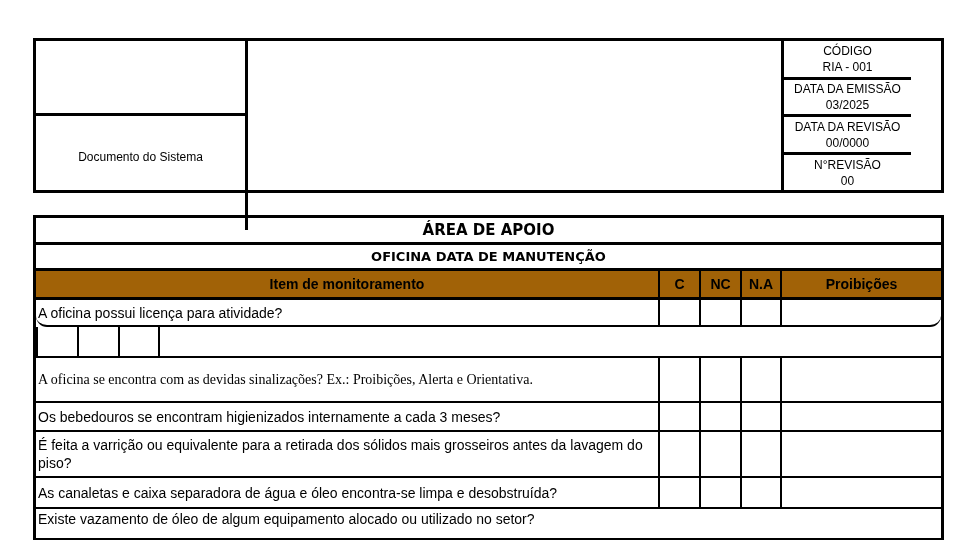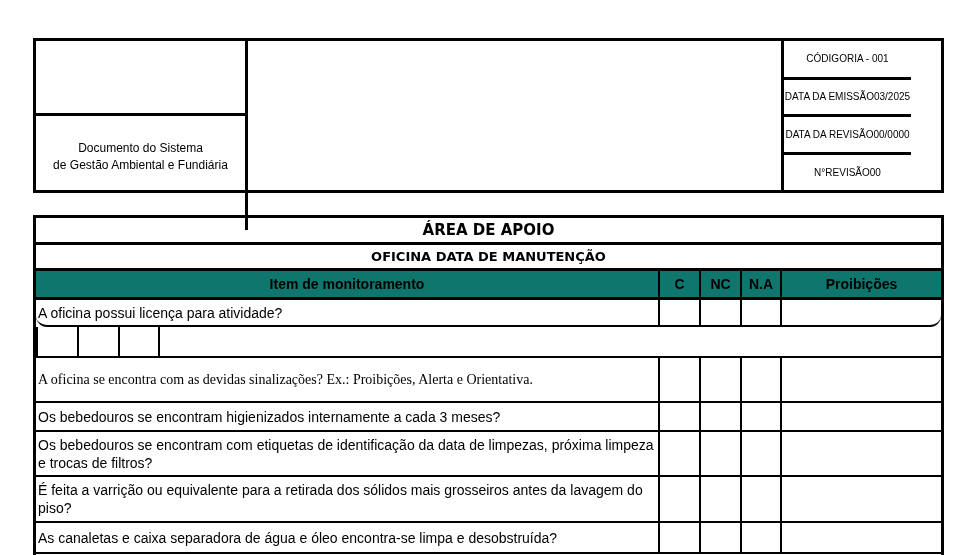--- a/index.html
+++ b/index.html
@@ -5,46 +5,45 @@
   html, body { margin: 0; padding: 0; background: #ffffff; }
   body { width: 963px; height: 555px; overflow: hidden; position: relative; font-family: "Liberation Sans", sans-serif; color: #000; }
 
   
   .hdr { position: absolute; left: 33px; top: 38px; width: 911px; height: 155px; box-sizing: border-box; border: 3px solid #000; }
   .hdr-left { position: absolute; left: 0; top: 0; width: 209px; height: 189px; border-right: 3px solid #000; }
   .hdr-left-top { position: absolute; left: 0; top: 0; width: 209px; height: 72px; border-bottom: 3px solid #000; }
   .hdr-left-bot { position: absolute; left: 0; top: 75px; width: 209px; height: 74px; display: flex; flex-direction: column; align-items: center; justify-content: center; font-size: 12px; line-height: 17px; padding-top: 8px; box-sizing: border-box; }
   .hdr-title { position: absolute; left: 212px; top: 0; width: 533px; height: 149px; display: flex; align-items: center; justify-content: center; font-size: 20px; font-weight: bold; color: #1f2d5a; }
   .hdr-right { position: absolute; left: 745px; top: 0; width: 160px; height: 149px; border-left: 3px solid #000; }
-  .meta { position: absolute; left: 0; width: 127px; display: flex; flex-direction: row; align-items: center; justify-content: center; font-size: 10px; line-height: 16px; box-sizing: border-box; }
+  .meta { position: absolute; left: 0; width: 127px; display: flex; flex-direction: column; align-items: center; justify-content: center; font-size: 12px; line-height: 16px; box-sizing: border-box; }
   .meta.b { border-bottom: 3px solid #000; }
 
   
   .tbl { position: absolute; left: 33px; top: 215px; width: 911px; box-sizing: border-box; border: 3px solid #000; border-bottom: none; }
   .row-band { border-bottom: 3px solid #000; display: flex; align-items: center; justify-content: center; font-family: "DejaVu Sans", sans-serif; font-weight: bold; }
   .area { height: 24px; font-size: 15px; }
   .sub { height: 23px; font-size: 13px; }
-  .colhdr { display: flex; height: 26px; background: #0f766e; border-bottom: 3px solid #000; font-weight: bold; font-size: 14px; }
+  .colhdr { display: flex; height: 26px; background: #a16207; border-bottom: 3px solid #000; font-weight: bold; font-size: 14px; }
   .colhdr > div, .drow > div { box-sizing: border-box; display: flex; align-items: center; }
   .c-item { width: 622px; justify-content: center; }
   .c-c, .c-nc, .c-na { width: 41px; justify-content: center; border-left: 2px solid #000; }
   .c-na { width: 40px; }
   .c-obs { flex: 1; justify-content: center; border-left: 2px solid #000; }
   .drow { display: flex; border-bottom: 2px solid #000; font-size: 14px; }
   .drow .c-item { justify-content: flex-start; padding-left: 2px; line-height: 18px; }
 </style>
 </head>
 <body>
 
 <div class="hdr">
   <div class="hdr-left">
     <div class="hdr-left-top"></div>
     <div class="hdr-left-bot">
       <span>Documento do Sistema</span>
-      <span>de Gestão Ambiental e Fundiária</span>
     </div>
   </div>
   <div class="hdr-right">
     <div class="meta b" style="top:0;height:39px;">
       <span>CÓDIGO</span>
       <span>RIA - 001</span>
     </div>
     <div class="meta b" style="top:39px;height:37px;">
       <span>DATA DA EMISSÃO</span>
       <span>03/2025</span>
@@ -91,27 +90,20 @@
     <div class="c-na"></div>
     <div class="c-obs"></div>
   </div>
   <div class="drow" style="height:27px;">
     <div class="c-item">Os bebedouros se encontram higienizados internamente a cada 3 meses?</div>
     <div class="c-c"></div>
     <div class="c-nc"></div>
     <div class="c-na"></div>
     <div class="c-obs"></div>
   </div>
-  <div class="drow" style="height:43px;">
-    <div class="c-item">Os bebedouros se encontram com etiquetas de identificação da data de limpezas, próxima limpeza e trocas de filtros?</div>
-    <div class="c-c"></div>
-    <div class="c-nc"></div>
-    <div class="c-na"></div>
-    <div class="c-obs"></div>
-  </div>
   <div class="drow" style="height:44px;">
     <div class="c-item">É feita a varrição ou equivalente para a retirada dos sólidos mais grosseiros antes da lavagem do piso?</div>
     <div class="c-c"></div>
     <div class="c-nc"></div>
     <div class="c-na"></div>
     <div class="c-obs"></div>
   </div>
   <div class="drow" style="height:29px;">
     <div class="c-item">As canaletas e caixa separadora de água e óleo encontra-se limpa e desobstruída?</div>
     <div class="c-c"></div>

